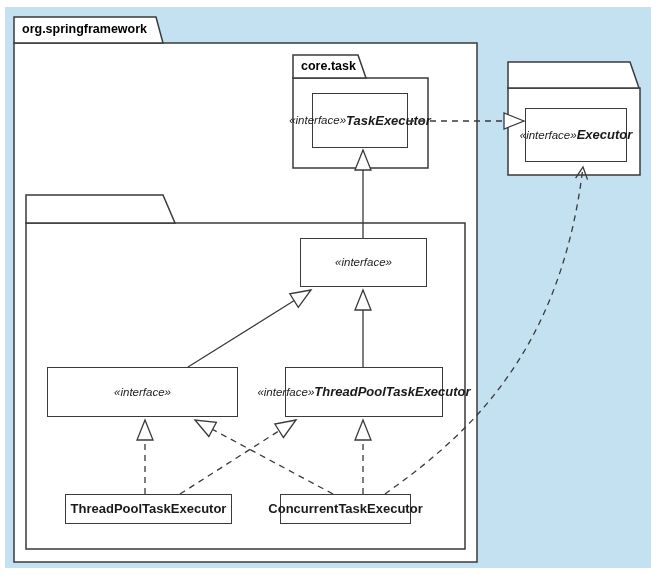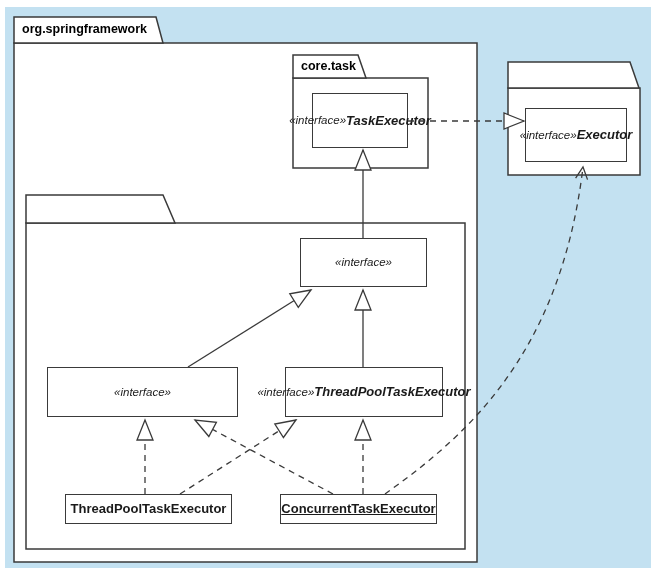--- a/index.html
+++ b/index.html
@@ -56,21 +56,21 @@
   <div class="cls" style="left:47px;top:367px;width:191px;height:50px;">
     <span class="stereo">«interface»</span>
   </div>
   <div class="cls" style="left:285px;top:367px;width:158px;height:50px;">
     <span class="stereo">«interface»</span>
     <span class="iname">ThreadPoolTaskExecutor</span>
   </div>
   <div class="cls" style="left:65px;top:494px;width:167px;height:30px;">
     <span class="cname">ThreadPoolTaskExecutor</span>
   </div>
-  <div class="cls" style="left:280px;top:494px;width:157px;height:30px;text-decoration:underline;">
+  <div class="cls" style="left:280px;top:494px;width:131px;height:30px;">
     <span class="cname">ConcurrentTaskExecutor</span>
   </div>
 
   <svg class="layer z3" width="659" height="575" viewBox="0 0 659 575">
     <defs>
       <marker id="tri" orient="auto" markerUnits="userSpaceOnUse" markerWidth="46" markerHeight="24" refX="0" refY="0" viewBox="-23 -12 46 24">
         <path d="M0,0 L-20,-8 L-20,8 Z" fill="#ffffff" stroke="#3a3a3a" stroke-width="1.3"></path>
       </marker>
       <marker id="openarrow" orient="auto" markerUnits="userSpaceOnUse" markerWidth="30" markerHeight="18" refX="0" refY="0" viewBox="-15 -9 30 18">
         <path d="M-12,-6 L0,0 L-12,6" fill="none" stroke="#3a3a3a" stroke-width="1.3"></path>

